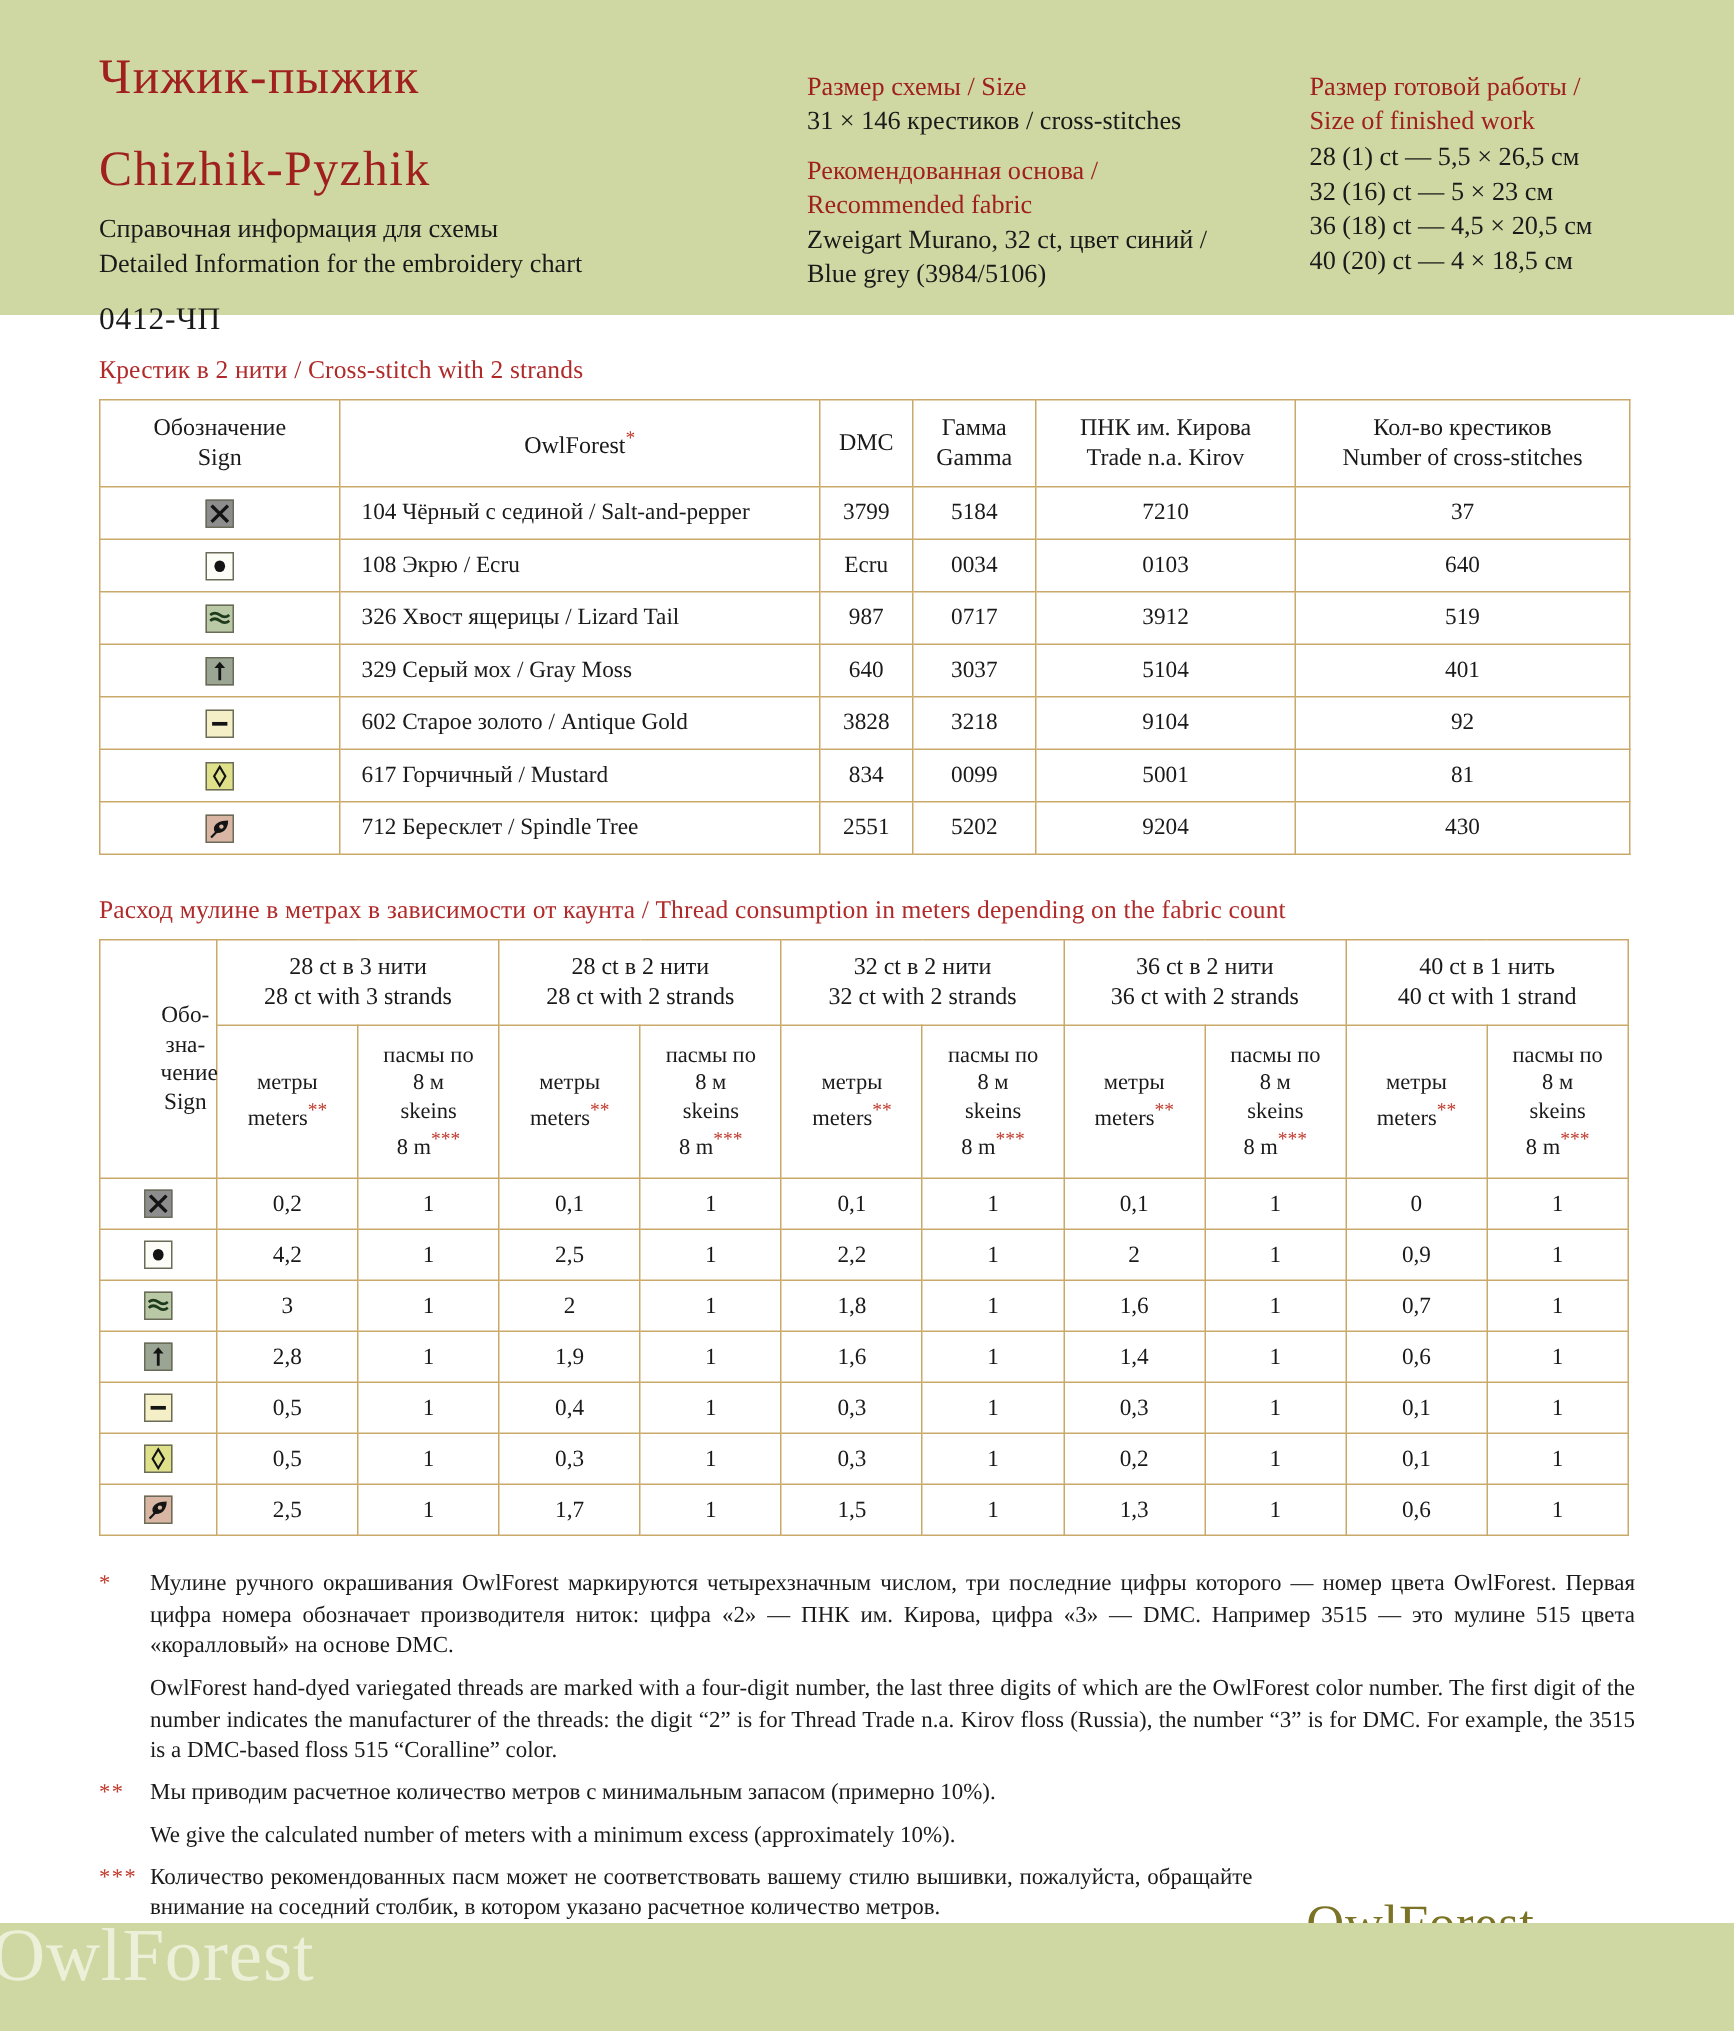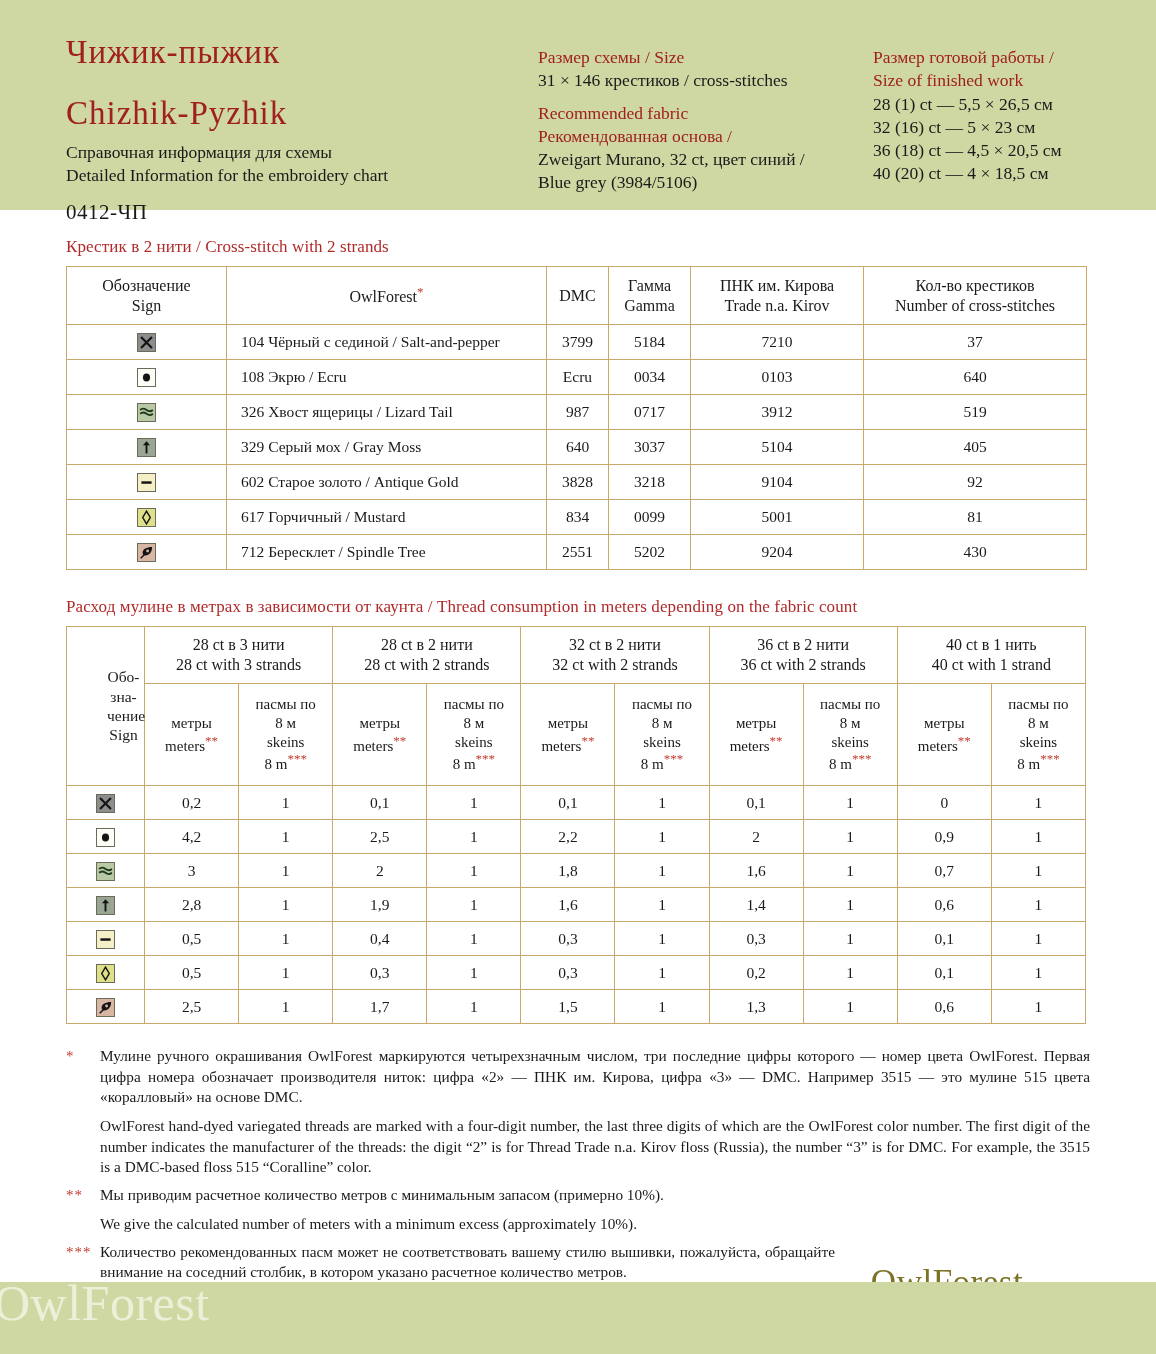--- a/index.html
+++ b/index.html
@@ -204,22 +204,22 @@
         <div>Справочная информация для схемы</div>
         <div>Detailed Information for the embroidery chart</div>
       </div>
       <div class="brand-code">0412-ЧП</div>
     </div>
 
     <div class="hdr-col-mid">
       <div class="hdr-label">Размер схемы / Size</div>
       <div class="hdr-value">31 × 146    крестиков / cross-stitches</div>
       <div class="hdr-gap"></div>
+      <div class="hdr-label">Рекомендованная основа /</div>
       <div class="hdr-label">Recommended fabric</div>
-      <div class="hdr-label">Рекомендованная основа /</div>
       <div class="hdr-value">Zweigart Murano, 32 ct, цвет синий /</div>
       <div class="hdr-value">Blue grey (3984/5106)</div>
     </div>
 
     <div class="hdr-col-right">
       <div class="hdr-label">Размер готовой работы /</div>
       <div class="hdr-label">Size of finished work</div>
       <div class="hdr-value">28 (1) ct — 5,5 × 26,5 см</div>
       <div class="hdr-value">32 (16) ct — 5 × 23 см</div>
       <div class="hdr-value">36 (18) ct — 4,5 × 20,5 см</div>
@@ -292,21 +292,21 @@
         </tr>
         <tr>
           <td><span class="chip" style="background:#9aa693"><svg viewBox="0 0 20 20">
                 <path d="M10 17 L10 5" stroke="#141414" stroke-width="2.2"></path>
                 <path d="M10 2.6 L14.2 7.4 L5.8 7.4 Z" fill="#141414"></path>
               </svg></span></td>
           <td class="name">329 Серый мох / Gray Moss</td>
           <td>640</td>
           <td>3037</td>
           <td>5104</td>
-          <td>405</td>
+          <td>401</td>
         </tr>
         <tr>
           <td><span class="chip" style="background:#f5efc8"><svg viewBox="0 0 20 20">
                 <rect x="4" y="8.6" width="12" height="2.9" fill="#141414"></rect>
               </svg></span></td>
           <td class="name">602 Старое золото / Antique Gold</td>
           <td>3828</td>
           <td>3218</td>
           <td>9104</td>
           <td>92</td>

